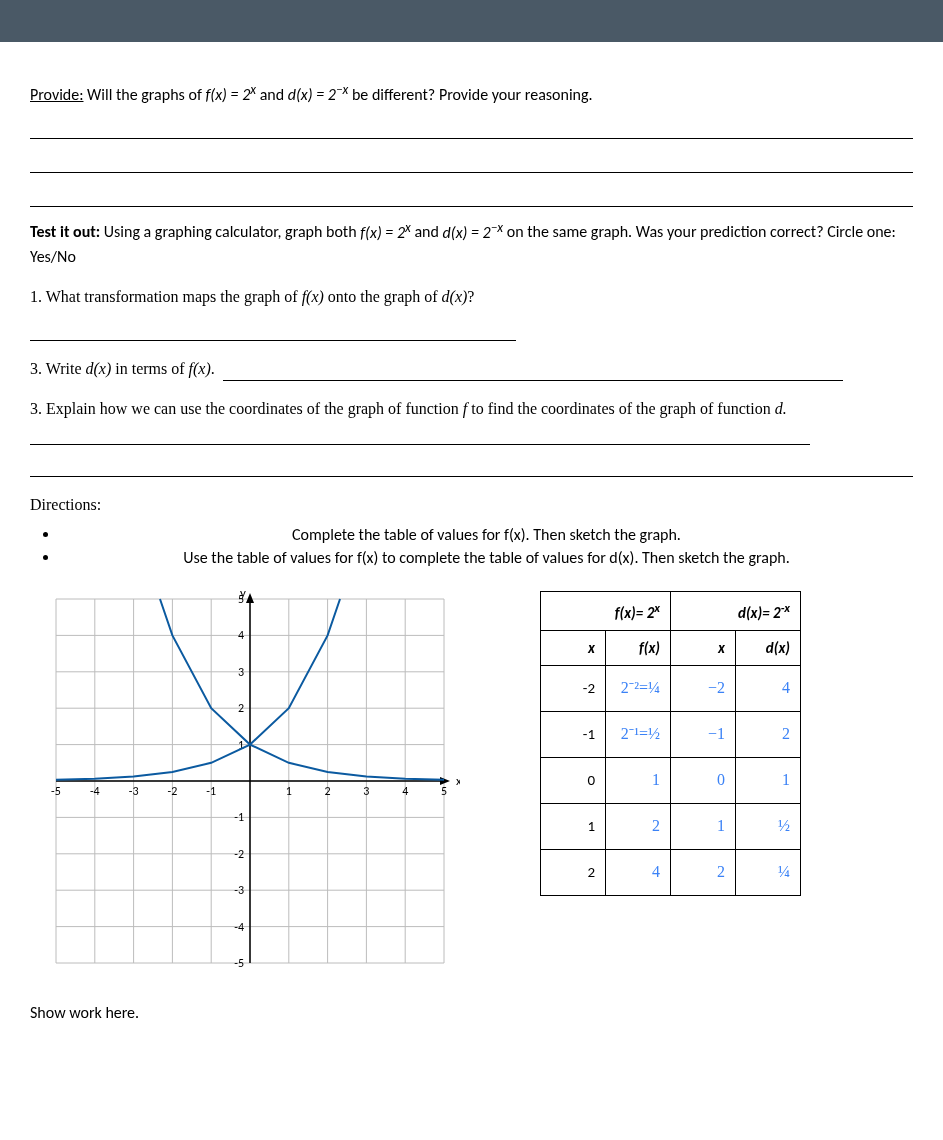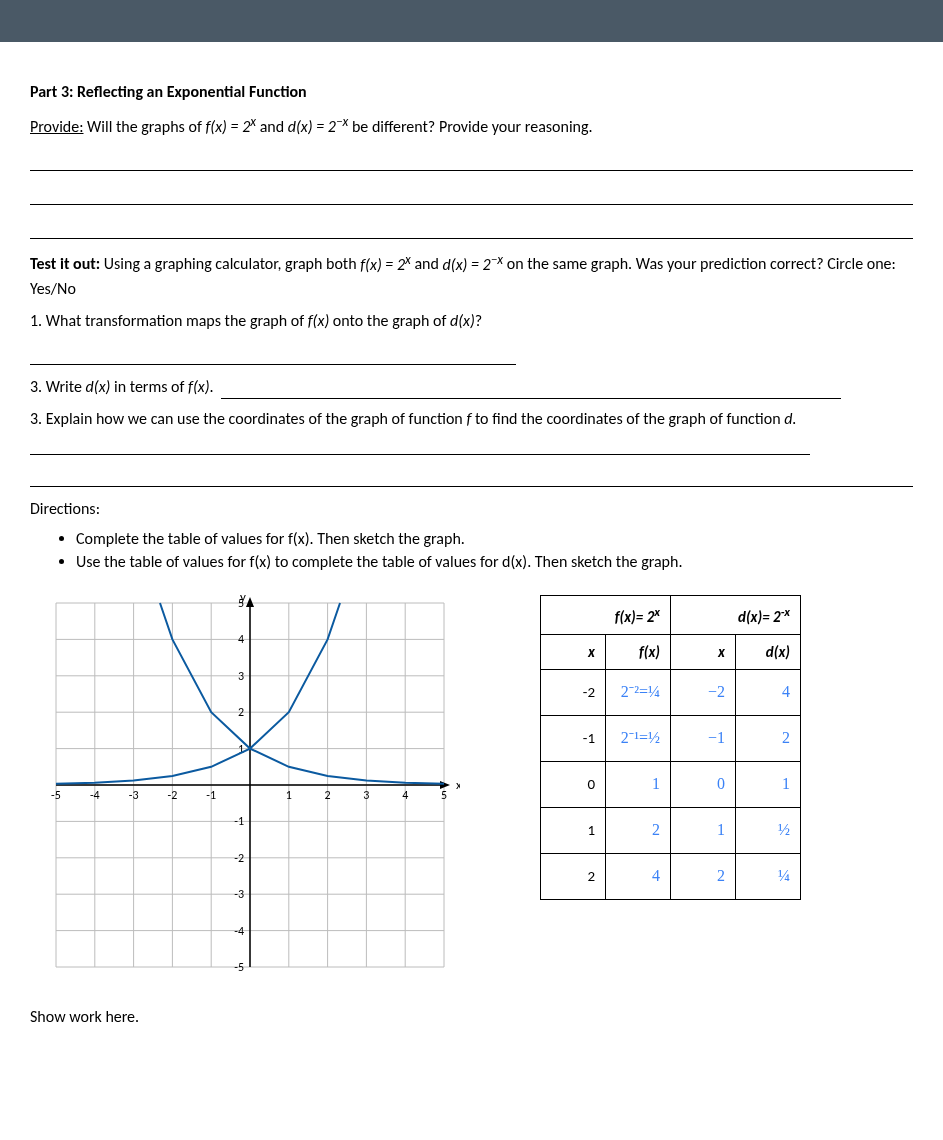--- a/index.html
+++ b/index.html
@@ -28,26 +28,26 @@
     margin-top: 2px;
     margin-bottom: 10px;
   }
   .short-line {
     display: inline-block;
     border-bottom: 1px solid #000;
     height: 18px;
     vertical-align: bottom;
   }
   .para { margin: 8px 0; line-height: 1.5; }
-  .qnum { margin-top: 8px; }
+  .qnum { margin-top: 16px; font-family: Liberation Serif, serif; }
   ul.bullets {
     margin: 6px 0 14px 30px;
     padding: 0;
   }
-  ul.bullets li { margin: 4px 16px; }
+  ul.bullets li { margin: 4px 0; text-align: center; }
   .content-row {
     display: flex;
     align-items: flex-start;
     gap: 80px;
   }
   .chart-col { flex: 0 0 auto; }
   .table-col { flex: 0 0 auto; padding-top: 10px; }
   table.val {
     border-collapse: collapse;
   }
@@ -75,23 +75,20 @@
   .grid-svg { display: block; }
   .show-work { margin-top: 20px; }
 </style>
 </head>
 <body>
 
 <div class="topbar"></div>
 
 <div class="page">
 
-  <div class="para">
-    <span class="bold">Part 3: Reflecting an Exponential Function</span>
-  </div>
 
   <div class="para">
     <span class="underline">Provide:</span><span> Will the graphs of  </span><span class="ital"><span>f(x) = 2</span><sup>x</sup></span><span> and  </span><span class="ital"><span>d(x) = 2</span><sup>−x</sup></span><span> be different? Provide your reasoning.</span>
   </div>
   <div class="line"></div>
   <div class="line"></div>
   <div class="line"></div>
 
   <div class="para">
     <span class="bold">Test it out:</span><span> Using a graphing calculator, graph both  </span><span class="ital"><span>f(x) = 2</span><sup>x</sup></span><span>  and </span><span class="ital"><span>d(x) = 2</span><sup>−x</sup></span><span> on the same graph. Was your prediction correct? Circle one: Yes/No</span>

